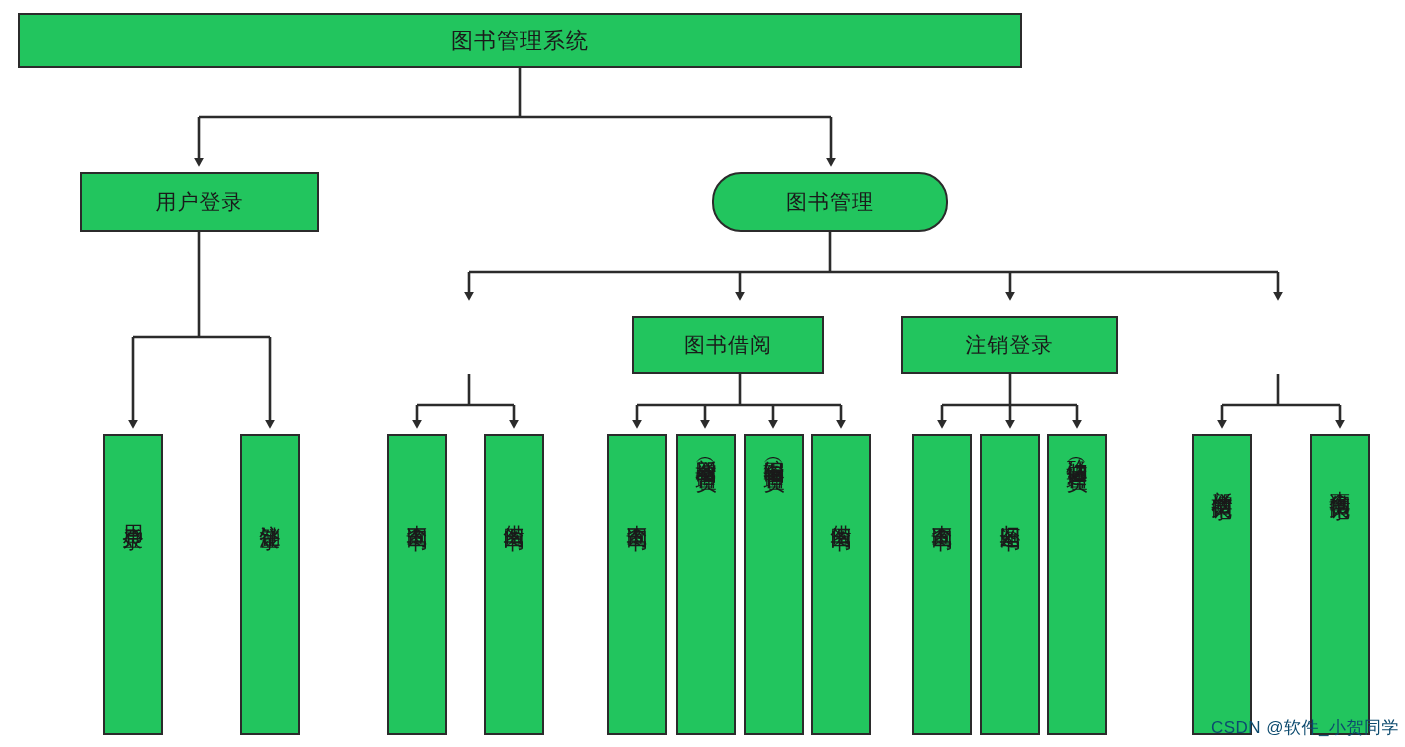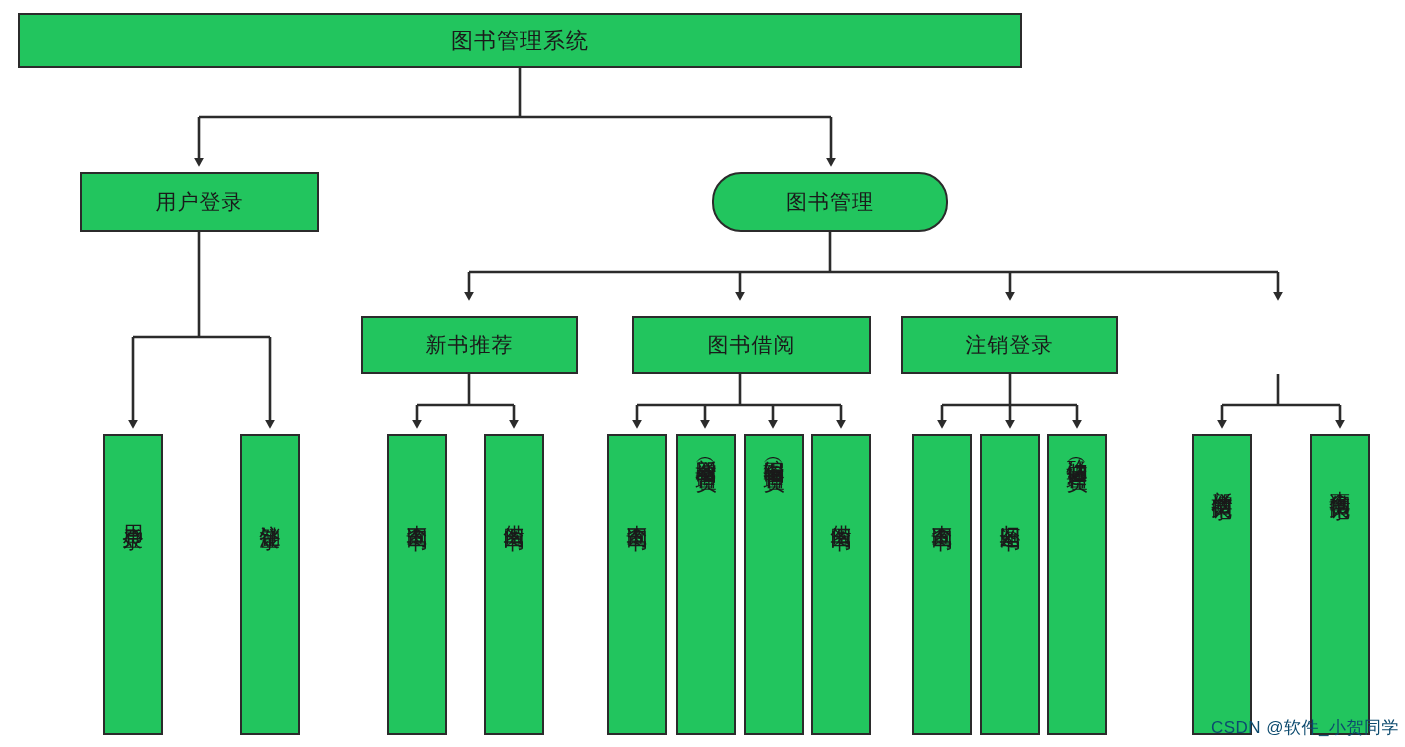--- a/index.html
+++ b/index.html
@@ -127,25 +127,22 @@
   </div>
 
   <div class="node h" style="left:80px; top:172px; width:239px; height:60px;">
     <span>用户登录</span>
   </div>
 
   <div class="node h" style="left:712px; top:172px; width:236px; height:60px;border-radius:29px;">
     <span>图书管理</span>
   </div>
 
-  <div class="node h" style="left:361px; top:316px; width:217px; height:58px;">
-    <span>新书推荐</span>
-  </div>
-
-  <div class="node h" style="left:632px; top:316px; width:239px; height:58px;">
+
+  <div class="node h" style="left:632px; top:316px; width:192px; height:58px;">
     <span>图书借阅</span>
   </div>
 
   <div class="node h" style="left:901px; top:316px; width:217px; height:58px;">
     <span>注销登录</span>
   </div>
 
 
   <div class="node leaf" style="left:103px; top:434px; width:60px; height:301px; padding-top:72px;">
     <span class="vtext">用户登录</span>

